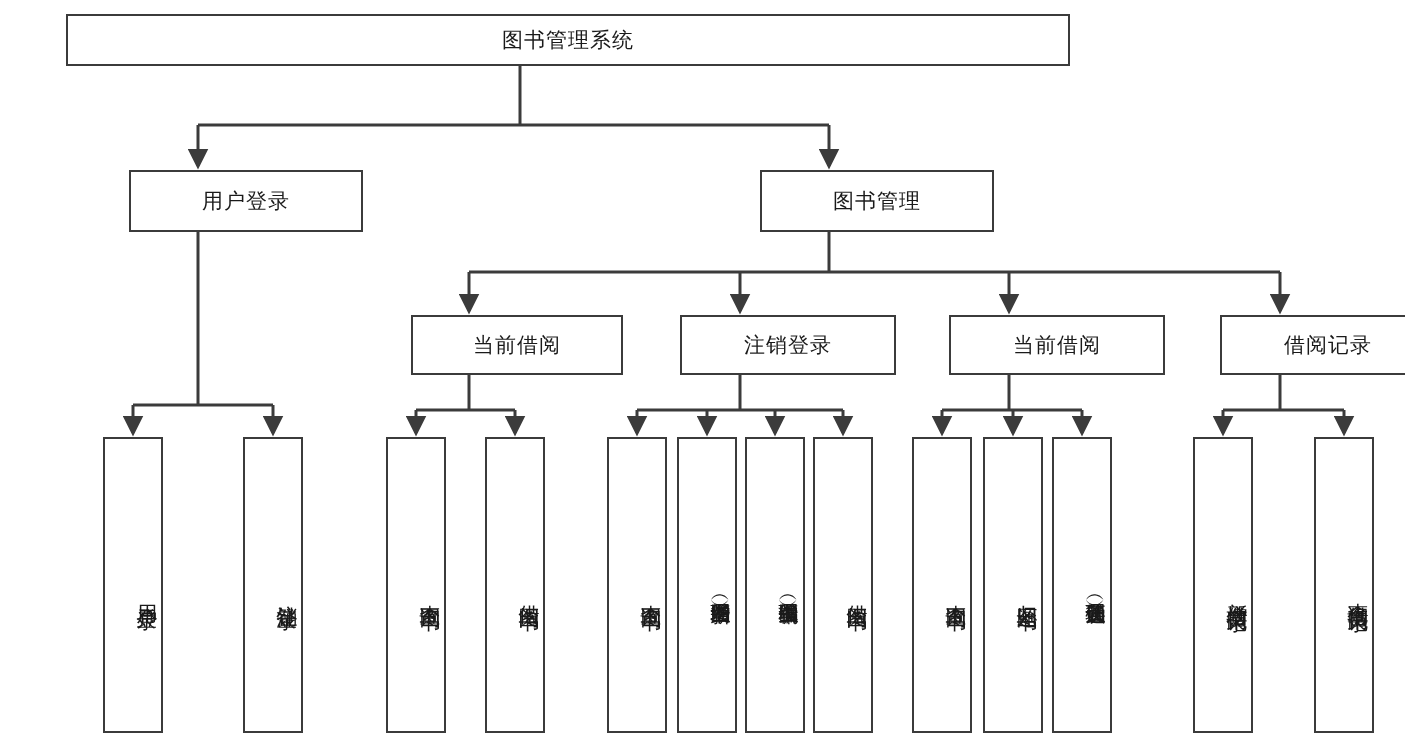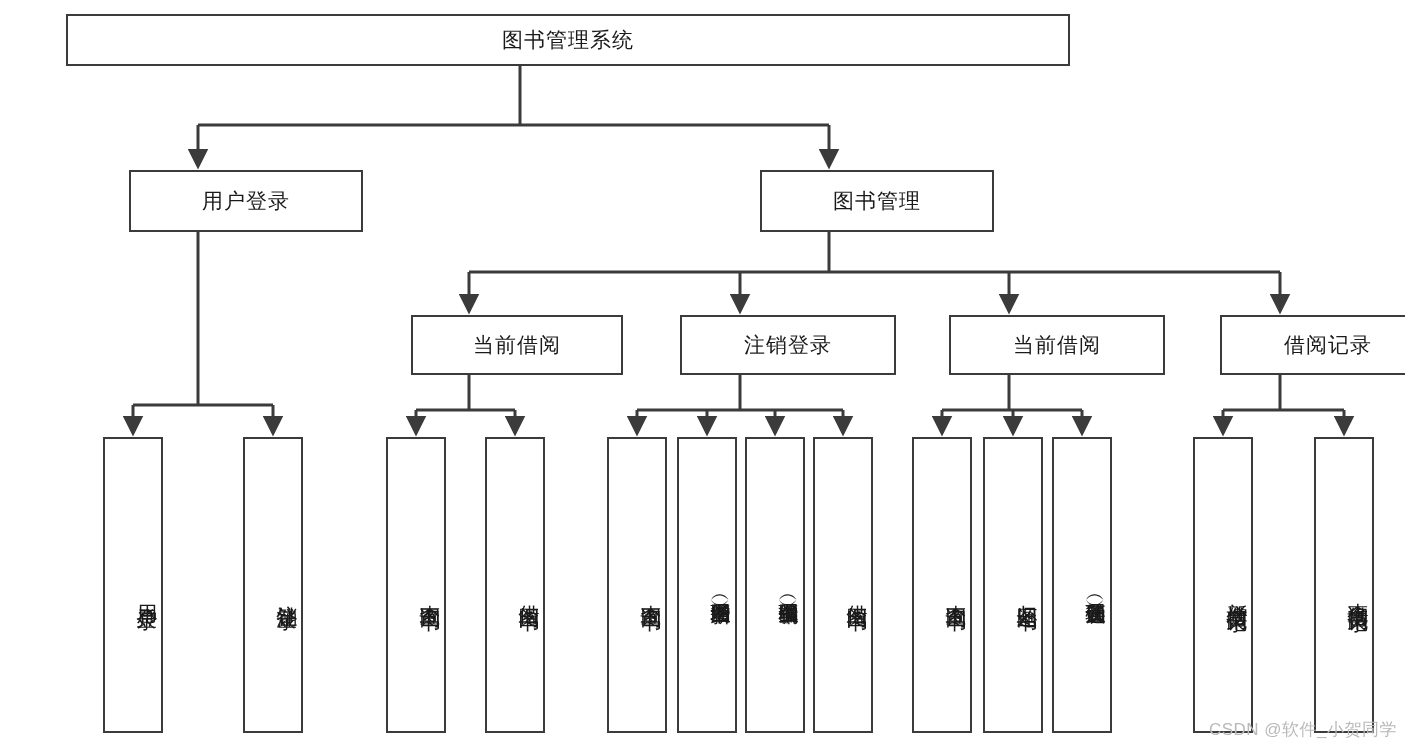--- a/index.html
+++ b/index.html
@@ -130,14 +130,13 @@
       <div class="node vert tall-text" style="left: 677px; top: 437px; width: 60px; height: 296px;">新增图书（管理员）</div>
       <div class="node vert tall-text" style="left: 745px; top: 437px; width: 60px; height: 296px;">编辑图书（管理员）</div>
       <div class="node vert" style="left: 813px; top: 437px; width: 60px; height: 296px;">借阅图书</div>
       <div class="node vert" style="left: 912px; top: 437px; width: 60px; height: 296px;">查询图书</div>
       <div class="node vert" style="left: 983px; top: 437px; width: 60px; height: 296px;">归还图书</div>
       <div class="node vert tall-text" style="left: 1052px; top: 437px; width: 60px; height: 296px;">确认归还（管理员）</div>
       <div class="node vert" style="left: 1193px; top: 437px; width: 60px; height: 296px;">新增借阅记录</div>
       <div class="node vert" style="left: 1314px; top: 437px; width: 60px; height: 296px;">查询借阅记录</div>
     </div>
 
-  <div class="watermark">CSDN @软件_小贺同学</div>
 </div>
 
 </body></html>

